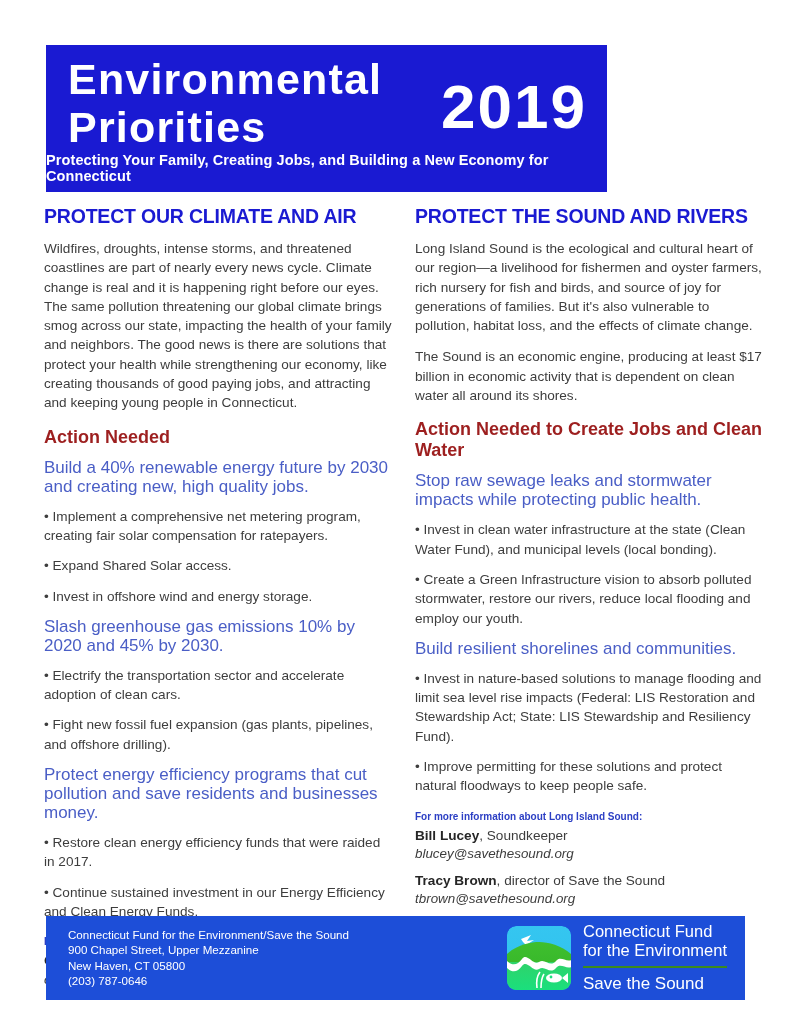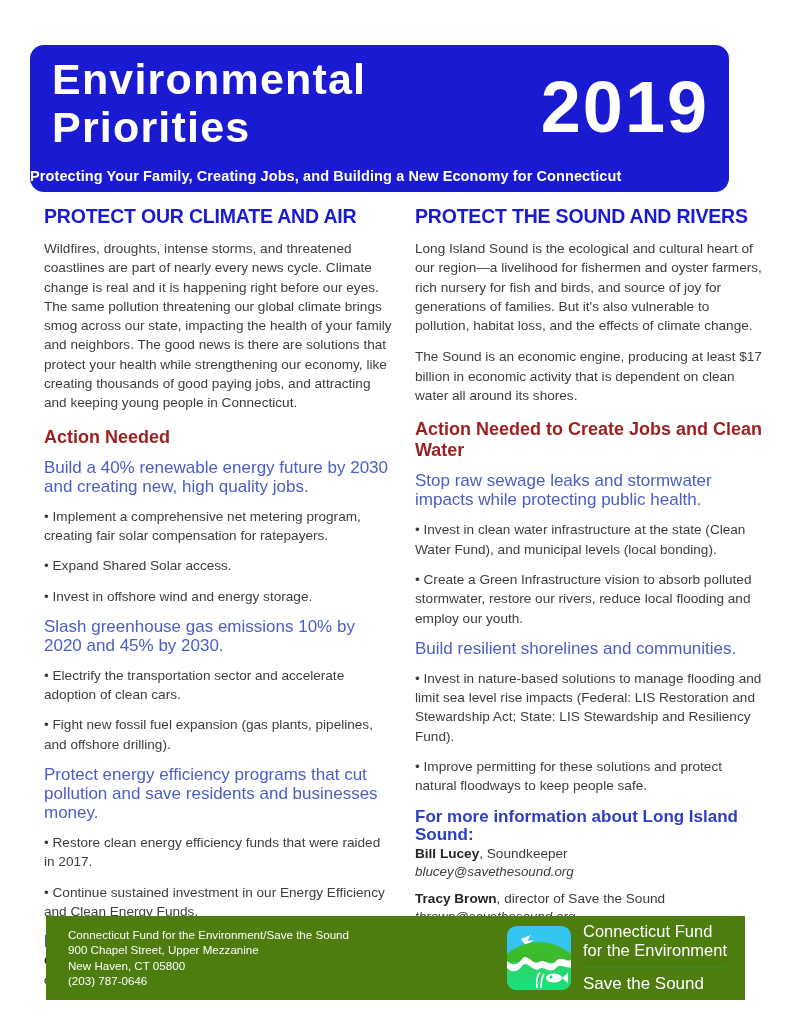--- a/index.html
+++ b/index.html
@@ -20,27 +20,26 @@
     width: 791px;
     height: 1024px;
     position: relative;
     background: #ffffff;
     box-sizing: border-box;
   }
 
   
   .banner {
     position: absolute;
-    left: 30px;
+    left: 46px;
     top: 45px;
-    width: 699px;
+    width: 561px;
     height: 147px;
     background: #1a1ad2;
     box-sizing: border-box;
-    border-radius: 14px;
   }
   .banner-title-wrap {
     position: absolute;
     left: 22px;
     top: 10px;
     width: 430px;
   }
   .banner-line {
     color: #ffffff;
     font-weight: bold;
@@ -48,21 +47,21 @@
     line-height: 48px;
     letter-spacing: 1.2px;
     white-space: nowrap;
   }
   .banner-year {
     position: absolute;
     right: 20px;
     top: 2px;
     color: #ffffff;
     font-weight: bold;
-    font-size: 72px;
+    font-size: 62px;
     line-height: 120px;
     letter-spacing: 2px;
   }
   .banner-sub {
     position: absolute;
     left: 0;
     right: 0;
     bottom: 8px;
     text-align: left;
     color: #ffffff;
@@ -114,21 +113,21 @@
 
   p.bullet {
     margin: 0 0 11px 0;
     font-size: 13.6px;
     line-height: 19.3px;
     color: #3d3d3d;
   }
 
   .contact-block { margin-top: 12px; }
   .contact-head {
-    font-size: 17px;
+    font-size: 10px;
     font-weight: bold;
     color: #2c3fc4;
     line-height: 18px;
     margin: 0 0 1px 0;
   }
   .contact-person {
     font-size: 13.6px;
     line-height: 18.5px;
     color: #3d3d3d;
     margin: 0;
@@ -142,21 +141,21 @@
     margin: 0 0 8px 0;
   }
 
   
   .footer {
     position: absolute;
     left: 46px;
     top: 916px;
     width: 699px;
     height: 84px;
-    background: #4d7c0f;
+    background: #1d4ed8;
   }
   .footer-addr {
     position: absolute;
     left: 22px;
     top: 11px;
     color: #ffffff;
     font-size: 11.6px;
     line-height: 15.4px;
   }
   .footer-addr .italic { font-style: italic; }

